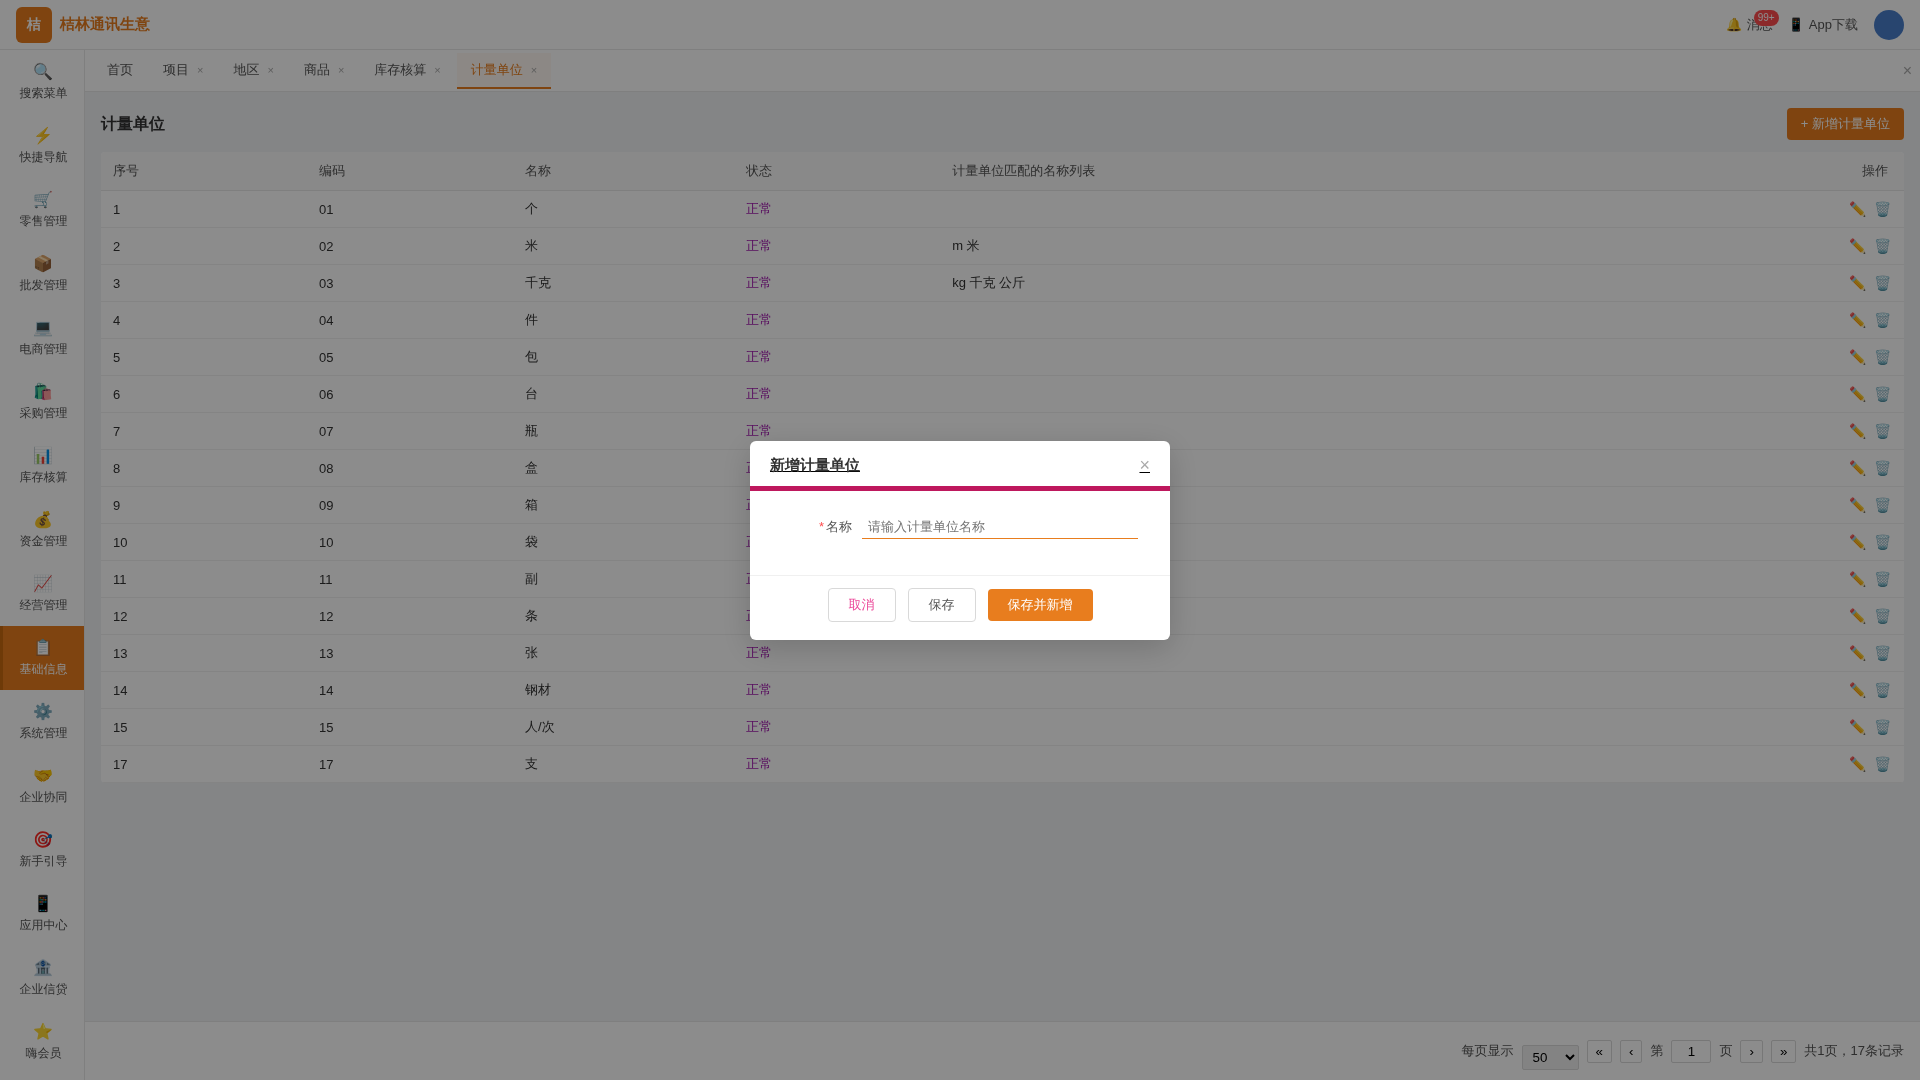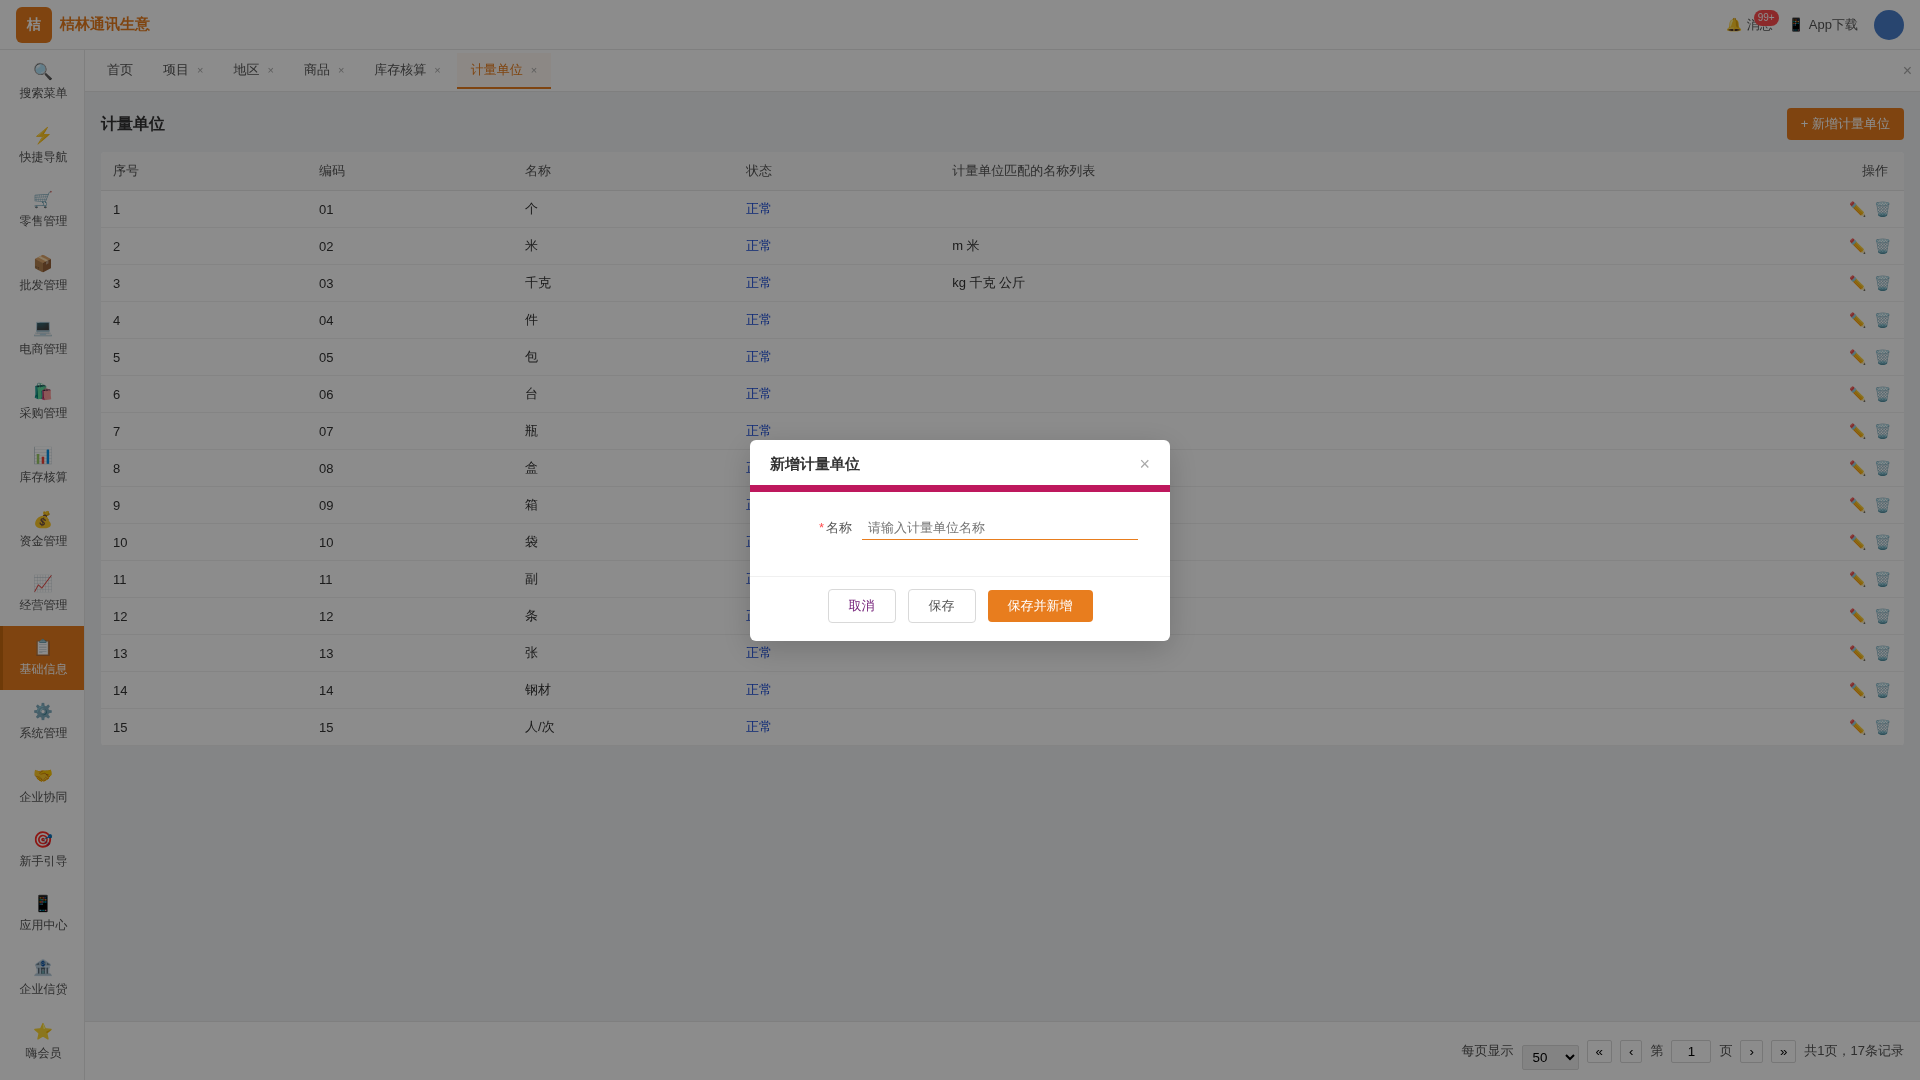--- a/index.html
+++ b/index.html
@@ -40,45 +40,45 @@
     .page-header { display: flex; align-items: center; justify-content: space-between; margin-bottom: 12px; }
     .page-title { font-size: 16px; font-weight: bold; color: #333; }
     .add-btn { background: #e87d1e; color: #fff; border: none; border-radius: 4px; padding: 7px 14px; font-size: 13px; cursor: pointer; display: flex; align-items: center; gap: 4px; }
 
     
     .table-container { background: #fff; border-radius: 4px; overflow: hidden; }
     table { width: 100%; border-collapse: collapse; }
     thead th { background: #fafafa; color: #555; font-weight: 500; padding: 10px 12px; text-align: left; border-bottom: 1px solid #e8e8e8; font-size: 13px; }
     tbody tr { border-bottom: 1px solid #f0f0f0; }
     tbody td { padding: 9px 12px; font-size: 13px; color: #333; }
-    .status-normal { color: #1d4ed8; }
+    .status-normal { color: #a21caf; }
     .action-cell { display: flex; gap: 8px; justify-content: flex-end; }
     .action-icon { cursor: pointer; color: #aaa; font-size: 14px; }
 
     
     .pagination-bar { background: #fff; border-top: 1px solid #e8e8e8; padding: 10px 16px; display: flex; align-items: center; justify-content: flex-end; gap: 8px; font-size: 13px; color: #555; }
     .page-btn { border: 1px solid #d9d9d9; background: #fff; padding: 3px 8px; cursor: pointer; border-radius: 2px; }
     .page-input { width: 40px; text-align: center; border: 1px solid #d9d9d9; padding: 3px 4px; border-radius: 2px; }
     select.page-size { border: 1px solid #d9d9d9; padding: 3px 6px; border-radius: 2px; margin-top: 13px; }
 
     
     .modal-overlay { position: fixed; top: 0; left: 0; width: 100%; height: 100%; background: rgba(0,0,0,0.45); z-index: 1000; display: flex; align-items: center; justify-content: center; }
     .modal { background: #fff; border-radius: 6px; width: 420px; box-shadow: 0 8px 32px rgba(0,0,0,0.18); }
-    .modal-header { display: flex; align-items: center; justify-content: space-between; padding: 14px 20px 10px; border-bottom: 7px solid #be185d; }
+    .modal-header { display: flex; align-items: center; justify-content: space-between; padding: 14px 20px 10px; border-bottom: 5px solid #be185d; text-decoration: underline; }
     .modal-title { font-size: 15px; font-weight: bold; color: #333; }
     .modal-close { cursor: pointer; color: #aaa; font-size: 18px; }
     .modal-body { padding: 24px 32px 16px; }
     .form-row { display: flex; align-items: center; margin-bottom: 20px; }
     .form-label { width: 70px; text-align: right; color: #555; font-size: 13px; margin-right: 10px; }
     .required { color: #ff4d4f; margin-right: 2px; }
     .form-input { flex: 1; border: none; border-bottom: 1px solid #d9d9d9; padding: 4px 6px; font-size: 13px; outline: none; color: #333; background: transparent; }
     .form-input.has-value { border-bottom-color: #d9d9d9; }
     .form-input.active-input { border-bottom-color: #e87d1e; }
     .modal-footer { display: flex; align-items: center; justify-content: center; gap: 12px; padding: 12px 20px 18px; border-top: 1px solid #f0f0f0; }
-    .btn-cancel { border: 1px solid #d9d9d9; background: #fff; color: #701a75; padding: 7px 20px; border-radius: 4px; cursor: pointer; font-size: 13px; }
+    .btn-cancel { border: 1px solid #d9d9d9; background: #fff; color: #ec4899; padding: 7px 20px; border-radius: 4px; cursor: pointer; font-size: 13px; }
     .btn-save { border: 1px solid #d9d9d9; background: #fff; color: #555; padding: 7px 20px; border-radius: 4px; cursor: pointer; font-size: 13px; font-family: Liberation Mono, monospace; }
     .btn-save-new { background: #e87d1e; color: #fff; border: none; padding: 7px 20px; border-radius: 4px; cursor: pointer; font-size: 13px; }
 
     
     ::-webkit-scrollbar { width: 6px; height: 6px; }
     ::-webkit-scrollbar-thumb { background: #ccc; border-radius: 3px; }
     ::-webkit-scrollbar-track { background: transparent; }
   </style>
 </head>
 <body>
@@ -411,20 +411,33 @@
       <td>人/次</td>
       <td><span class="status-normal">正常</span></td>
       <td></td>
       <td>
         <div class="action-cell">
           <span class="action-icon" title="编辑">✏️</span>
           <span class="action-icon" title="删除">🗑️</span>
         </div>
       </td>
     </tr>
+                <tr>
+      <td>17</td>
+      <td>17</td>
+      <td>支</td>
+      <td><span class="status-normal">正常</span></td>
+      <td></td>
+      <td>
+        <div class="action-cell">
+          <span class="action-icon" title="编辑">✏️</span>
+          <span class="action-icon" title="删除">🗑️</span>
+        </div>
+      </td>
+    </tr>
               </tbody>
           </table>
         </div>
       </div>
 
       <div class="pagination-bar">
         <span>每页显示</span>
         <select class="page-size">
           <option>50</option>
           <option>10</option>

